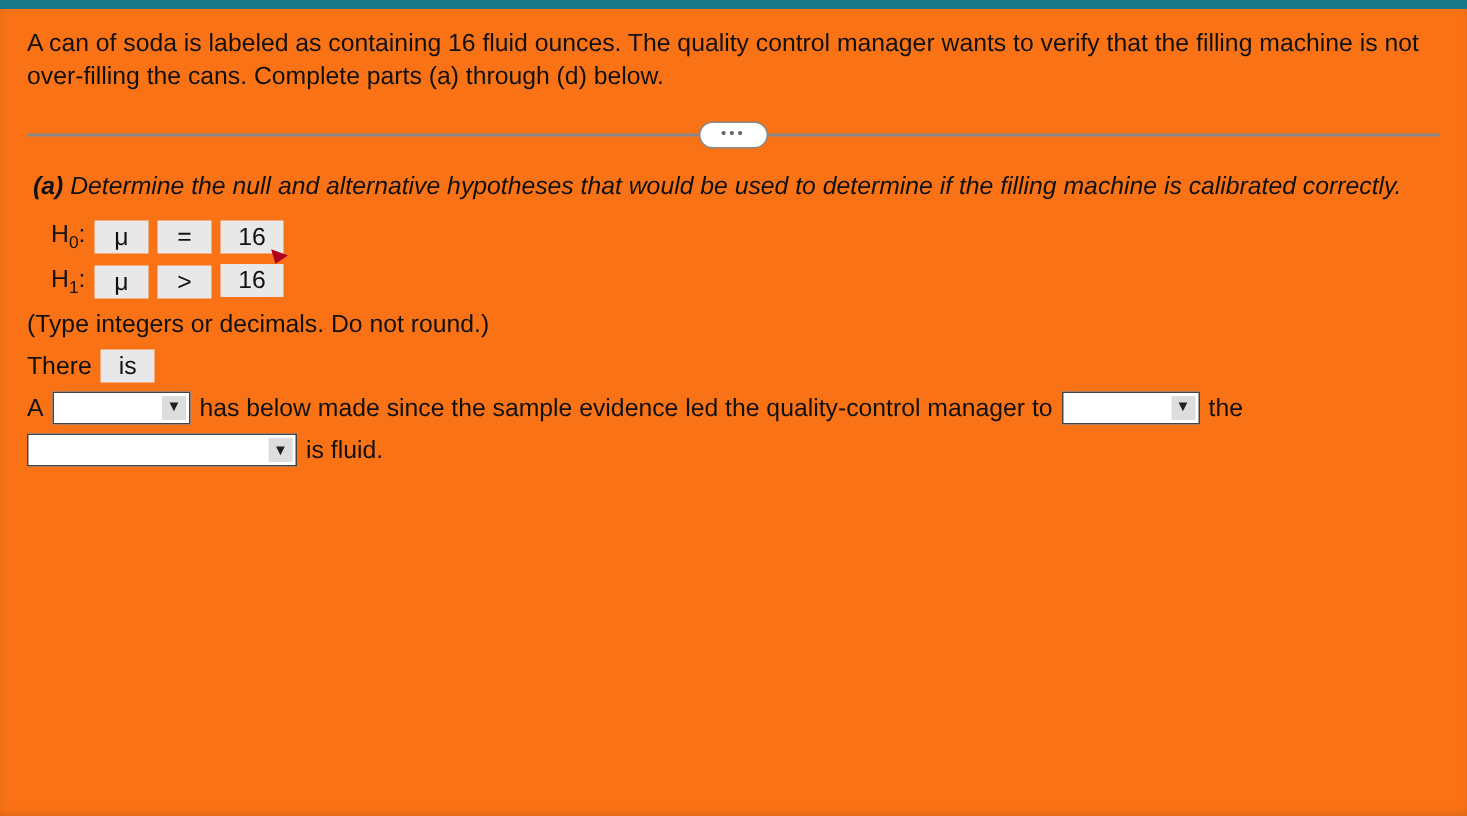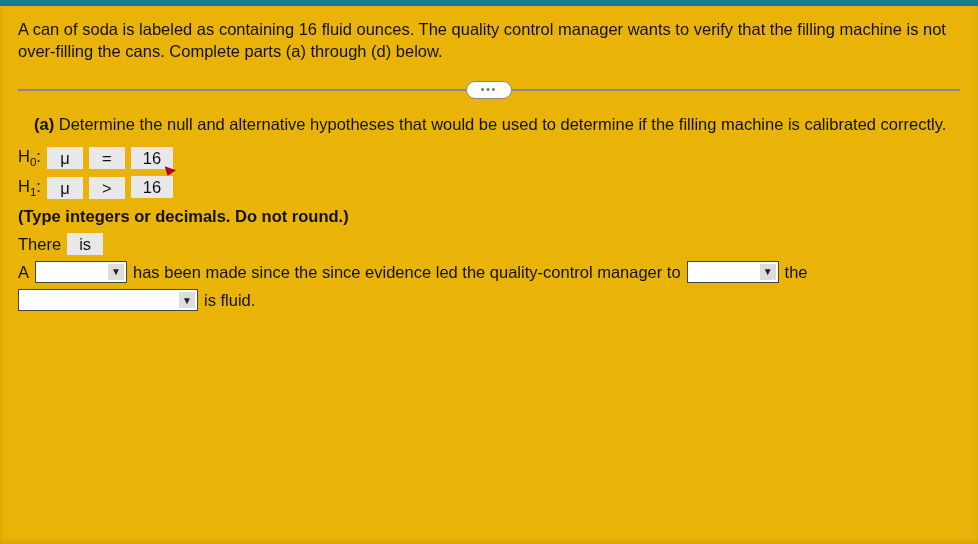--- a/index.html
+++ b/index.html
@@ -6,21 +6,21 @@
     margin: 0;
     padding: 0;
     font-family: Arial, Helvetica, sans-serif;
     background: #e8e8e8;
     width: 978px;
     height: 544px;
     overflow: hidden;
     box-sizing: border-box;
   }
   .page {
-    background: #eab308;
+    background: #f97316;
     margin: 0;
     padding: 12px 18px 20px 18px;
     border-top: 6px solid #1a7a8a;
     box-sizing: border-box;
     height: 544px;
     position: relative;
     color: #111;
     font-size: 16.5px;
     line-height: 1.35;
     box-shadow: inset 0 -2px 5px rgba(0,0,0,0.1);
@@ -51,42 +51,42 @@
     background: #fff;
     display: flex;
     align-items: center;
     justify-content: center;
     font-size: 10px;
     color: #666;
     letter-spacing: 2px;
     cursor: pointer;
   }
   .part {
-    margin: 8px 0 10px 16px;
+    margin: 8px 0 10px 4px;
+    font-style: italic;
   }
   .hyp-row {
-    margin: 4px 0;
+    margin: 4px 16px;
     display: flex;
     align-items: center;
     gap: 6px;
   }
   .sub { font-size: 0.7em; vertical-align: sub; }
   .input-box {
     display: inline-block;
     min-width: 28px;
     padding: 0 4px;
     height: 22px;
     line-height: 22px;
     background: #e8e8e8;
     text-align: center;
   }
   .input-box.lg { min-width: 34px; }
   .hint {
     margin-top: 3px;
-    font-weight: bold;
   }
   .dropdown {
     display: inline-flex;
     align-items: center;
     justify-content: space-between;
     border: 1px solid #444;
     height: 22px;
     background: #fff;
     padding: 0 2px 0 6px;
     min-width: 92px;
@@ -174,21 +174,21 @@
     <span class="input-box">is</span>
   </div>
 
 
   <div class="line-flow">
     <span>A</span>
     <span class="dropdown">
       <span class="content"></span>
       <span class="arrow">▼</span>
     </span>
-    <span>has been made since the since evidence led the quality-control manager to</span>
+    <span>has below made since the sample evidence led the quality-control manager to</span>
     <span class="dropdown">
       <span class="content"></span>
       <span class="arrow">▼</span>
     </span>
     <span>the</span>
   </div>
 
   <div class="line-flow">
     <span class="dropdown" style="min-width:180px">
       <span class="content" style="min-width:150px"></span>

